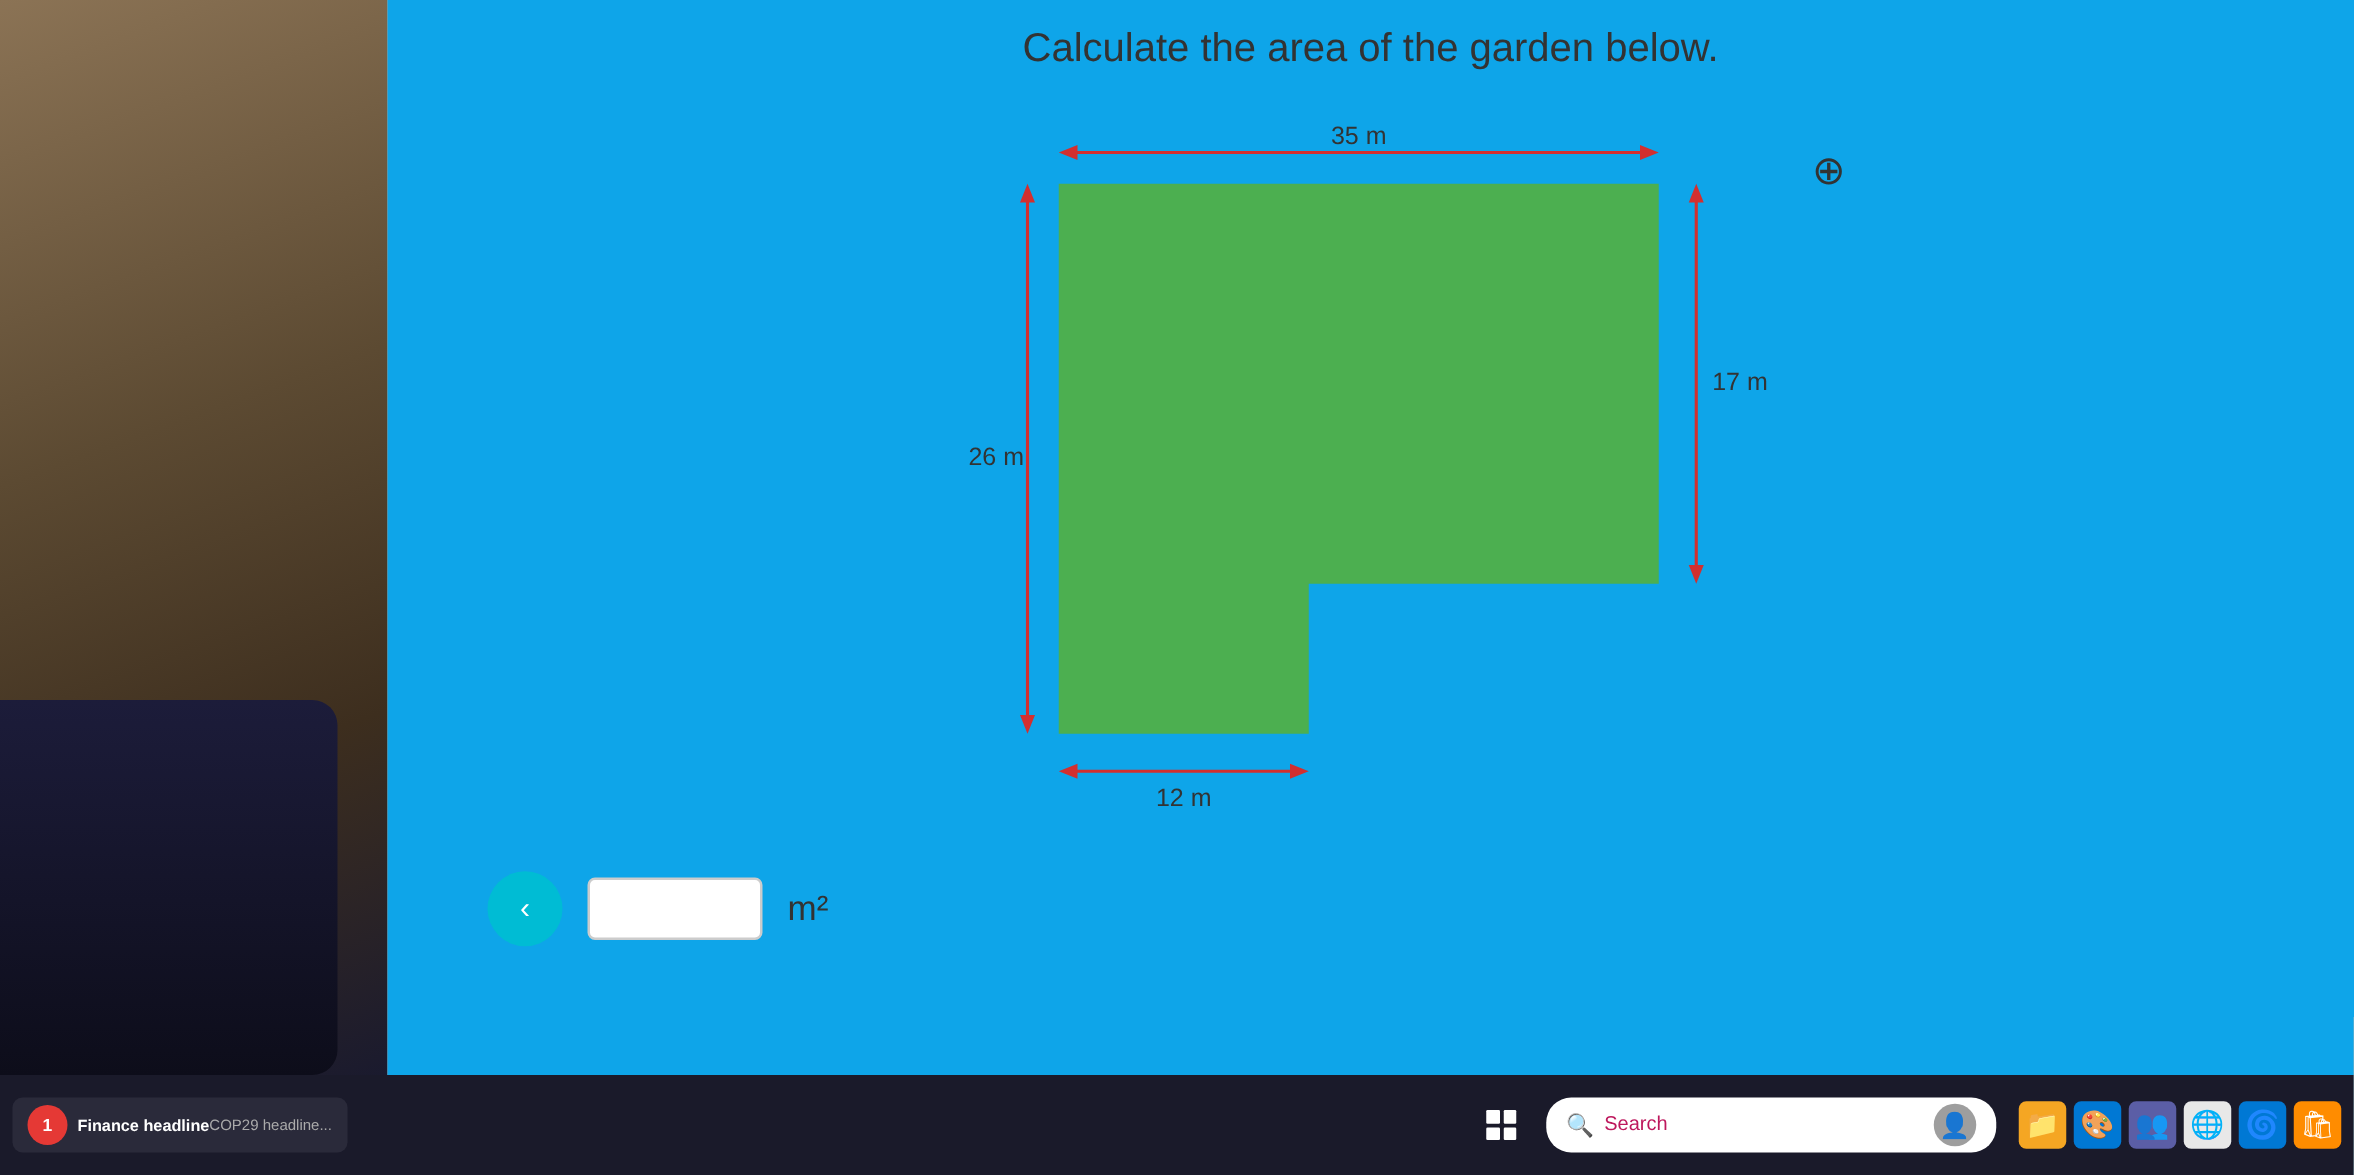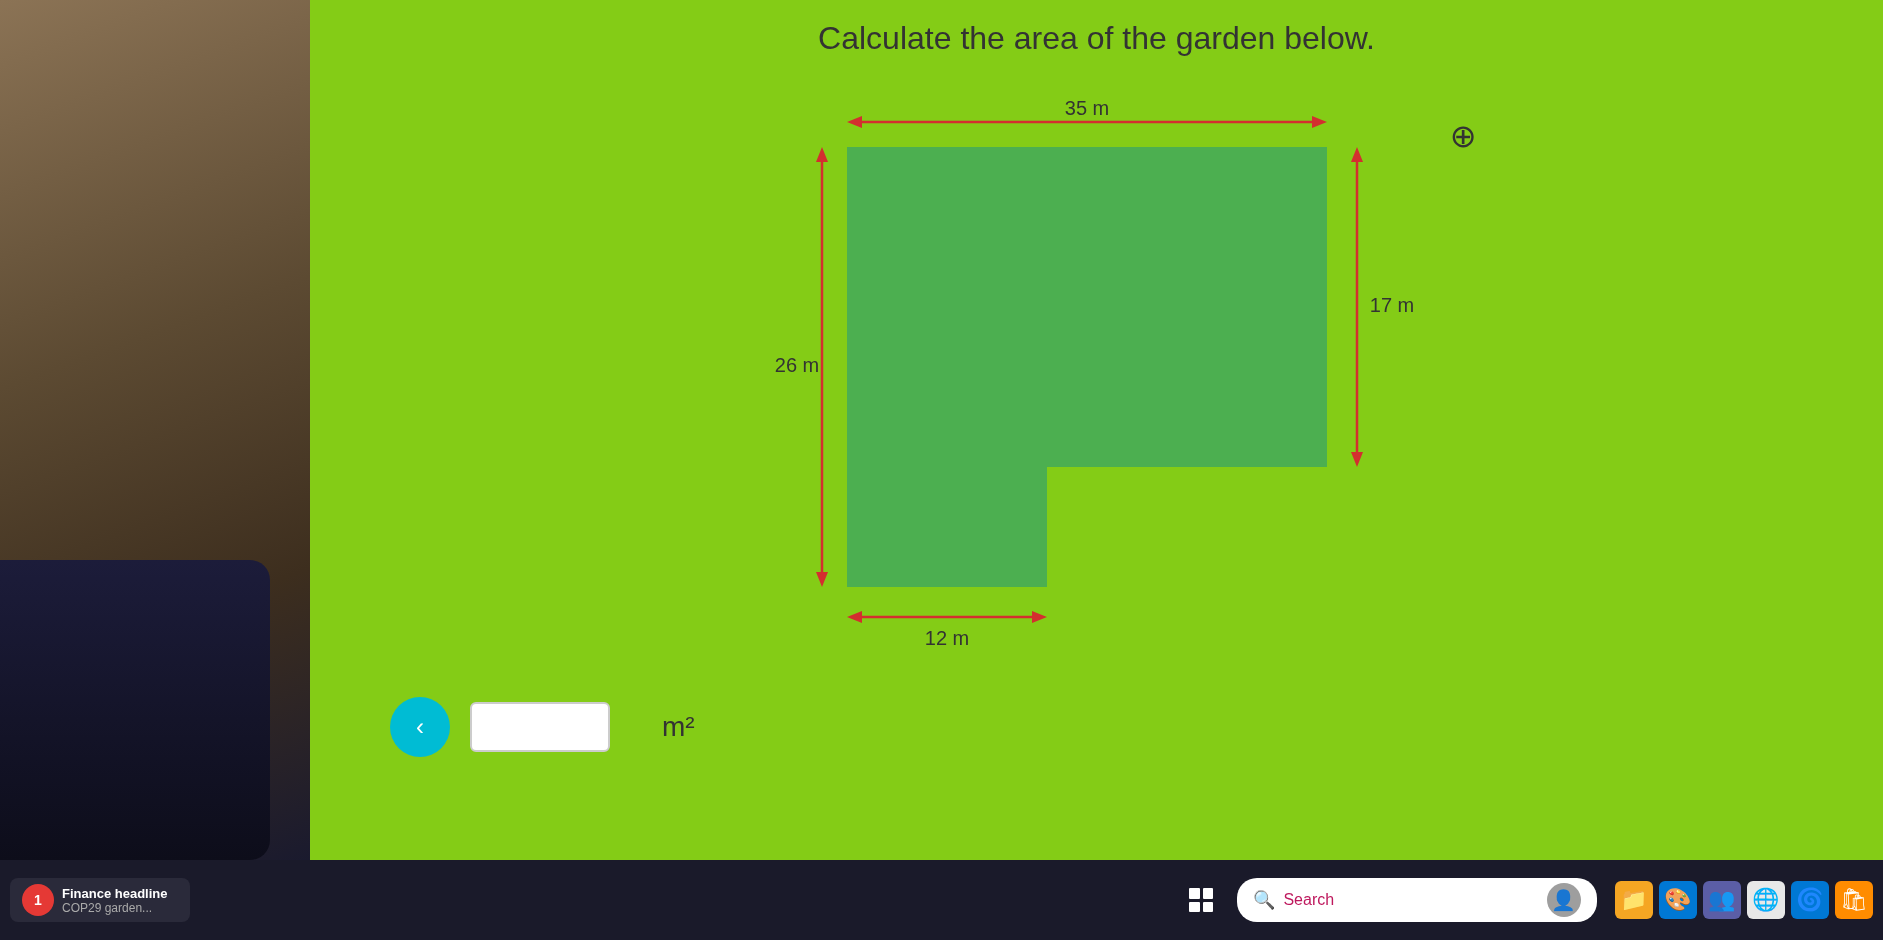--- a/index.html
+++ b/index.html
@@ -33,21 +33,21 @@
       border-radius: 0 20px 20px 0;
     }
 
     
     .main-content {
       position: absolute;
       left: 310px;
       top: 0;
       right: 0;
       bottom: 80px;
-      background: #84cc16;
+      background: #0ea5e9;
       padding: 20px 60px;
     }
 
     
     .question-title {
       font-size: 32px;
       color: #333;
       text-align: center;
       margin-bottom: 30px;
       font-weight: 400;
@@ -111,21 +111,20 @@
       border: 2px solid #ccc;
       border-radius: 6px;
       background: white;
       font-size: 20px;
       padding: 5px 10px;
     }
 
     .unit-label {
       font-size: 28px;
       color: #333;
-      margin-left: 32px;
     }
 
     
     .taskbar {
       position: absolute;
       bottom: 0;
       left: 0;
       right: 0;
       height: 80px;
       background: #1a1a2a;
@@ -155,21 +154,22 @@
       align-items: center;
       justify-content: center;
       color: white;
       font-size: 14px;
       font-weight: bold;
       flex-shrink: 0;
     }
 
     .news-text {
       display: flex;
-      flex-direction: column;
+      flex-direction: row;
+      align-items: center;
     }
 
     .news-headline {
       font-size: 13px;
       color: white;
       font-weight: 600;
     }
 
     .news-sub {
       font-size: 12px;
@@ -300,21 +300,21 @@
   </div>
 
 </div>
 
 <div class="taskbar">
 
   <div class="taskbar-news">
     <div class="news-icon">1</div>
     <div class="news-text">
       <span class="news-headline">Finance headline</span>
-      <span class="news-sub">COP29 garden...</span>
+      <span class="news-sub">COP29 headline...</span>
     </div>
   </div>
 
   <div class="taskbar-spacer"></div>
 
   <div class="taskbar-start">
     <div class="start-grid">
       <span></span>
         <span></span>
         <span></span>

